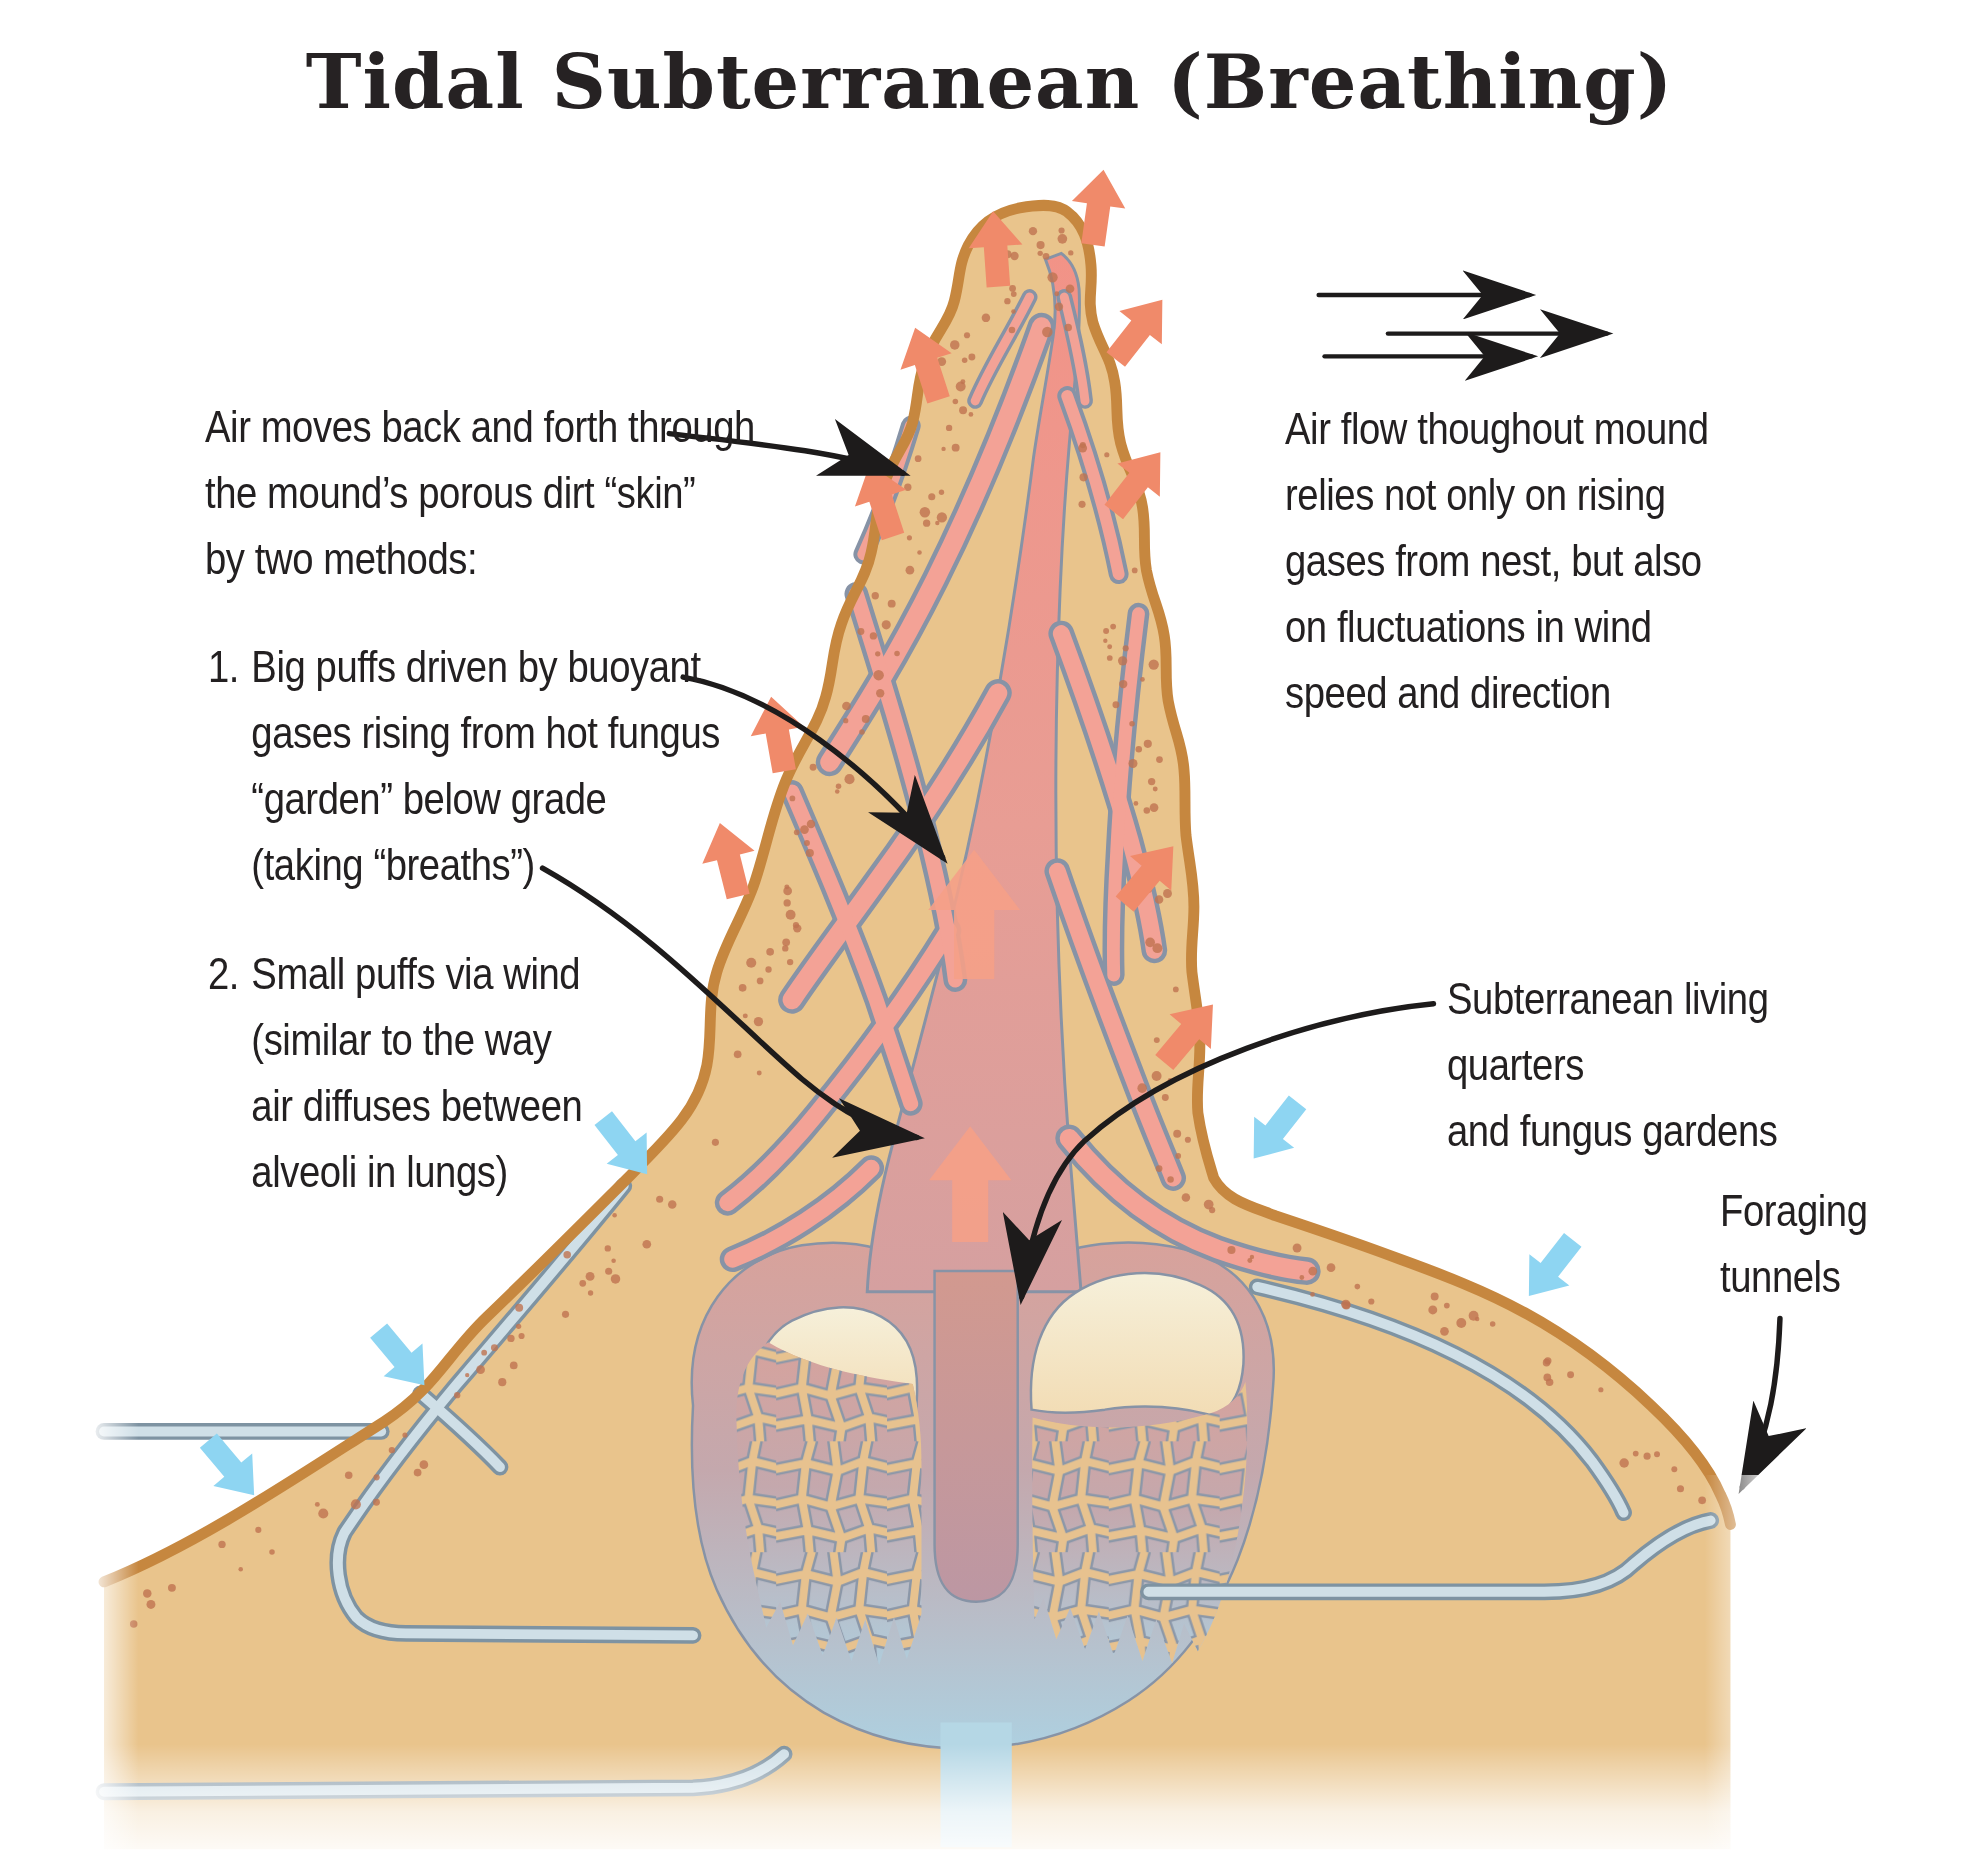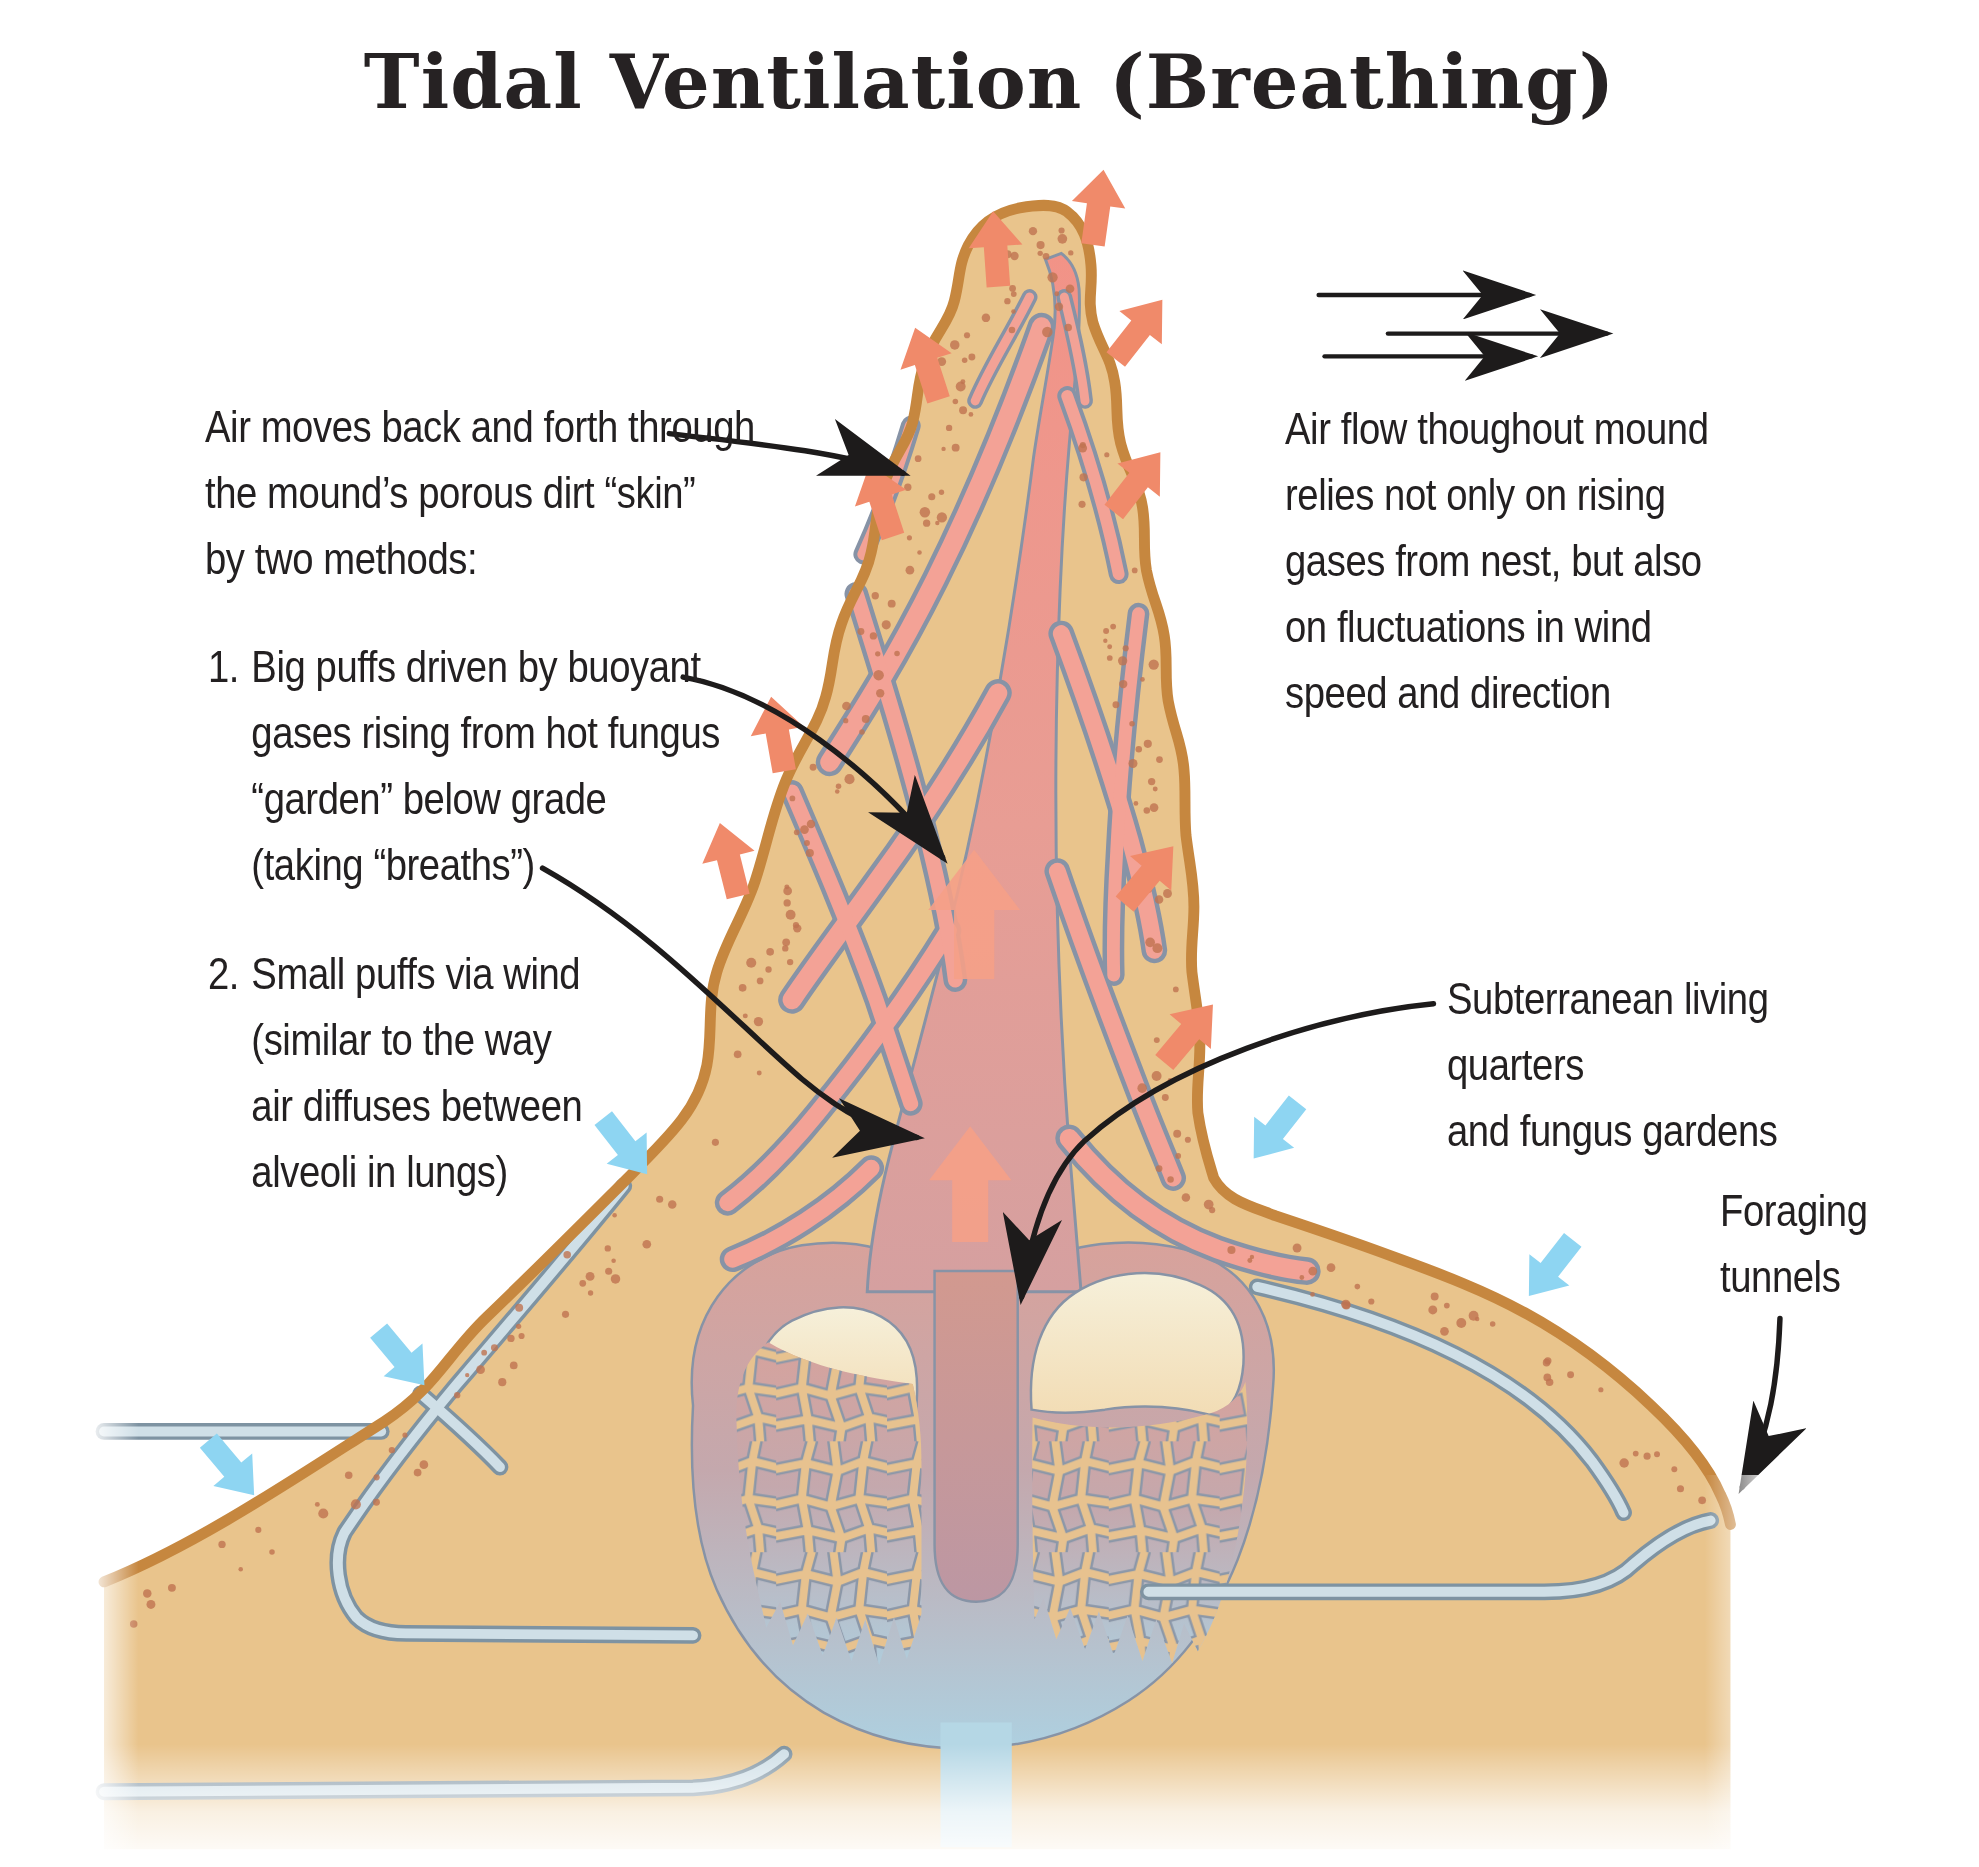--- a/index.html
+++ b/index.html
@@ -428,21 +428,21 @@
         <path d="M 1332 298 L 1545 298" class="wind" marker-end="url(#ah)"></path>
         <path d="M 1402 337 L 1623 337" class="wind" marker-end="url(#ah)"></path>
         <path d="M 1338 360 L 1547 360" class="wind" marker-end="url(#ah)"></path>
       </g>
 
   <rect x="0" y="1762" width="1999" height="124" fill="url(#fadeBottom)"></rect>
   <rect x="88" y="1380" width="52" height="506" fill="url(#fadeLeft)"></rect>
   <rect x="1722" y="1490" width="70" height="396" fill="url(#fadeRight)"></rect>
 </svg>
 
-<div class="title">Tidal Ventilation (Breathing)</div>
+<div class="title">Tidal Subterranean (Breathing)</div>
 
 <div class="note" style="left:205px;top:394px;">Air moves back and forth through
 the mound’s porous dirt “skin”
 by two methods:</div>
 
 <div class="note list-item" style="left:208px;top:634px;">
   <span class="list-num">1.</span>
   <span>Big puffs driven by buoyant
 gases rising from hot fungus
 “garden” below grade

